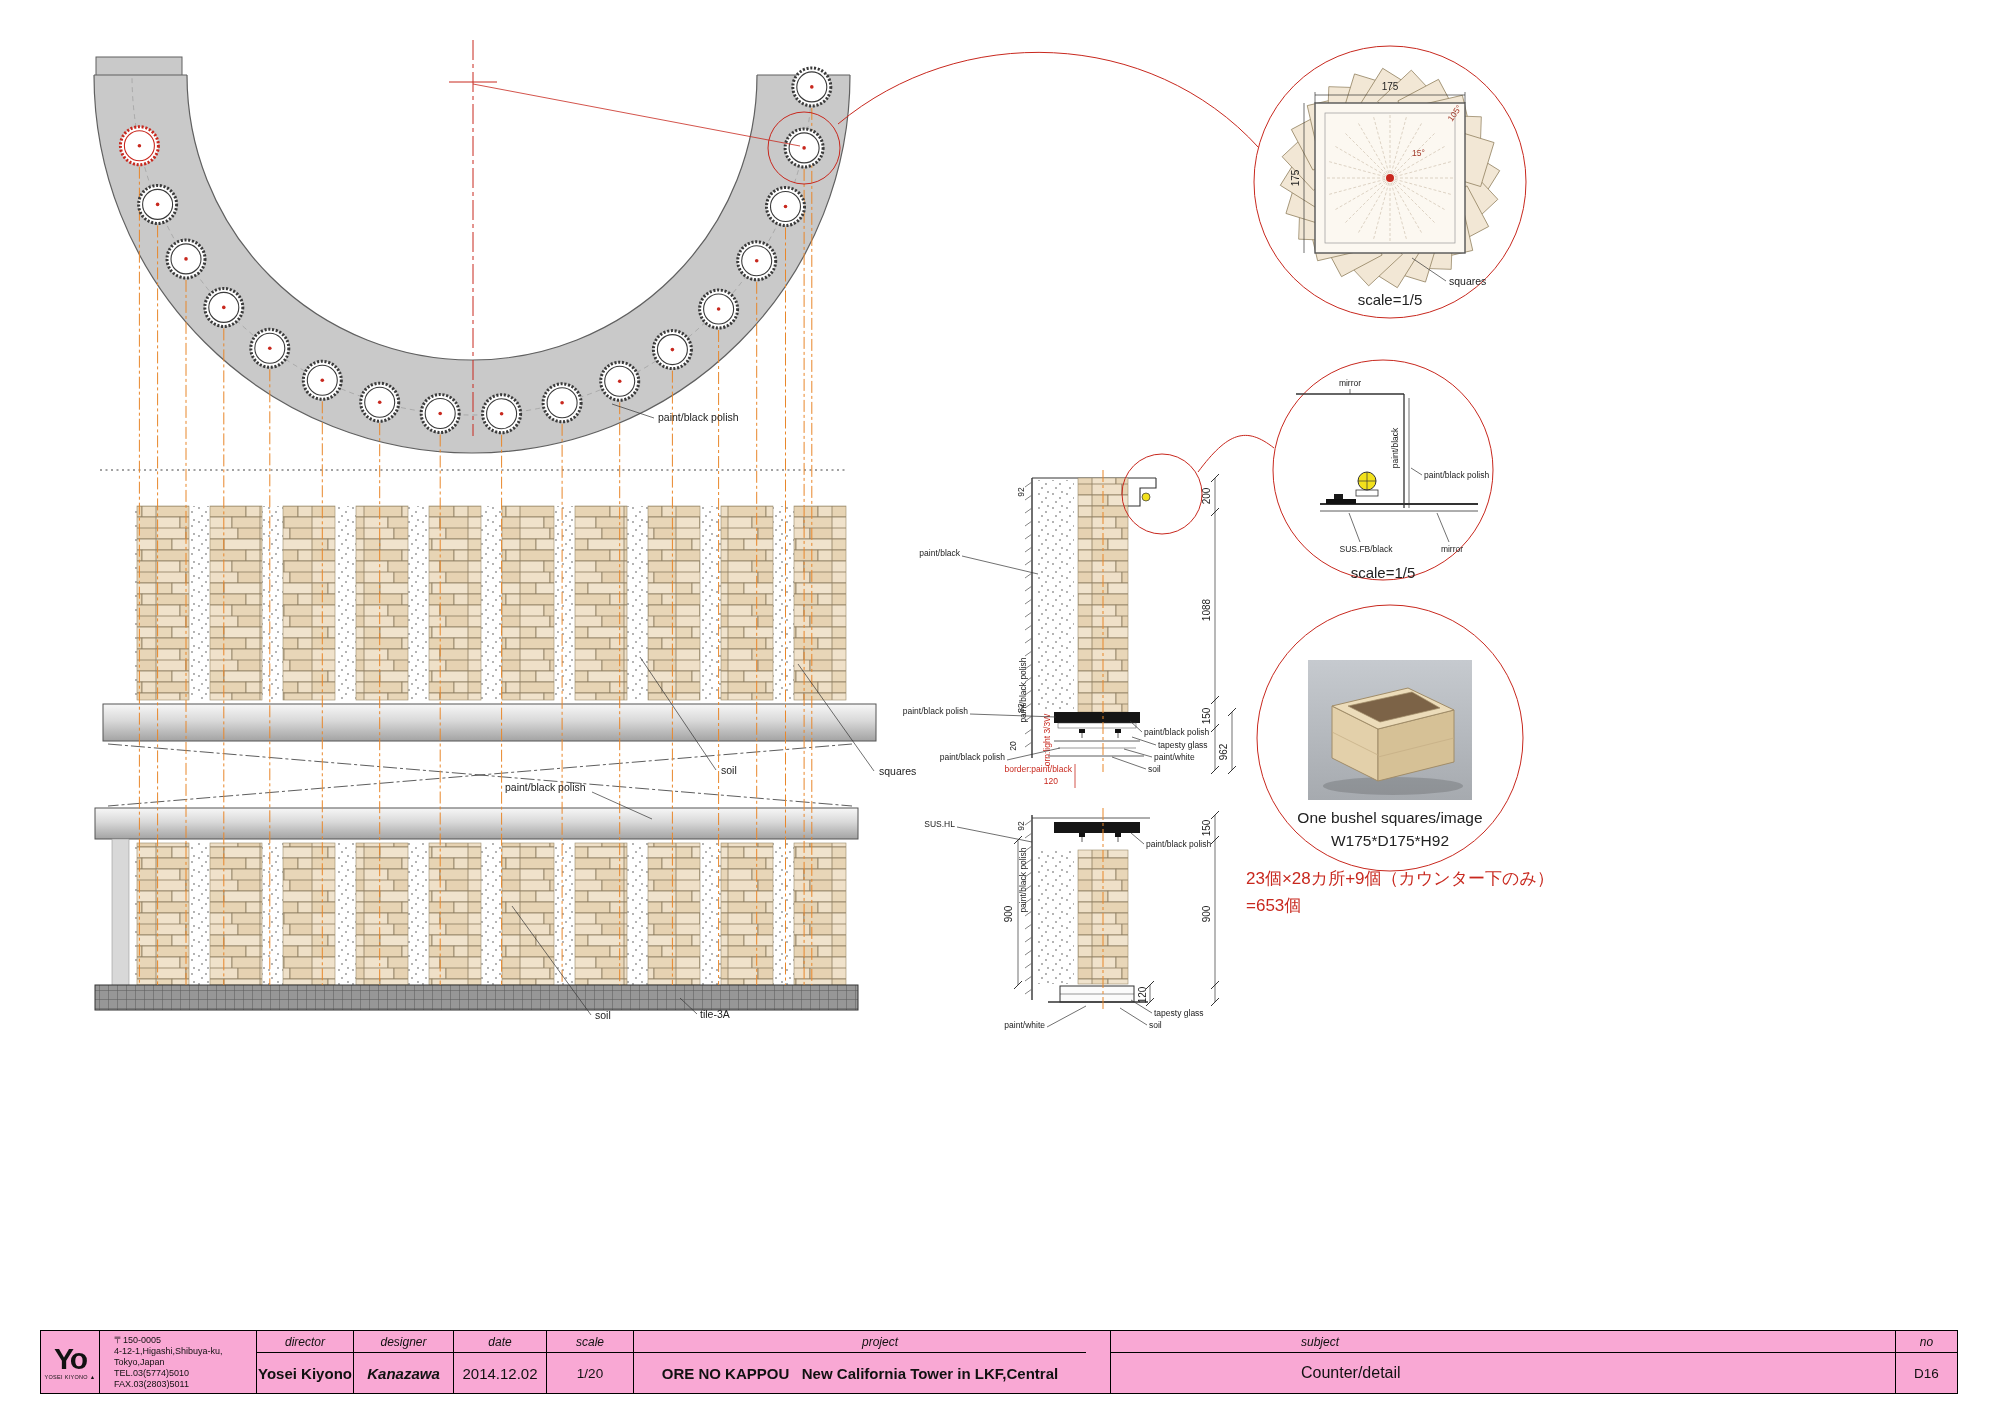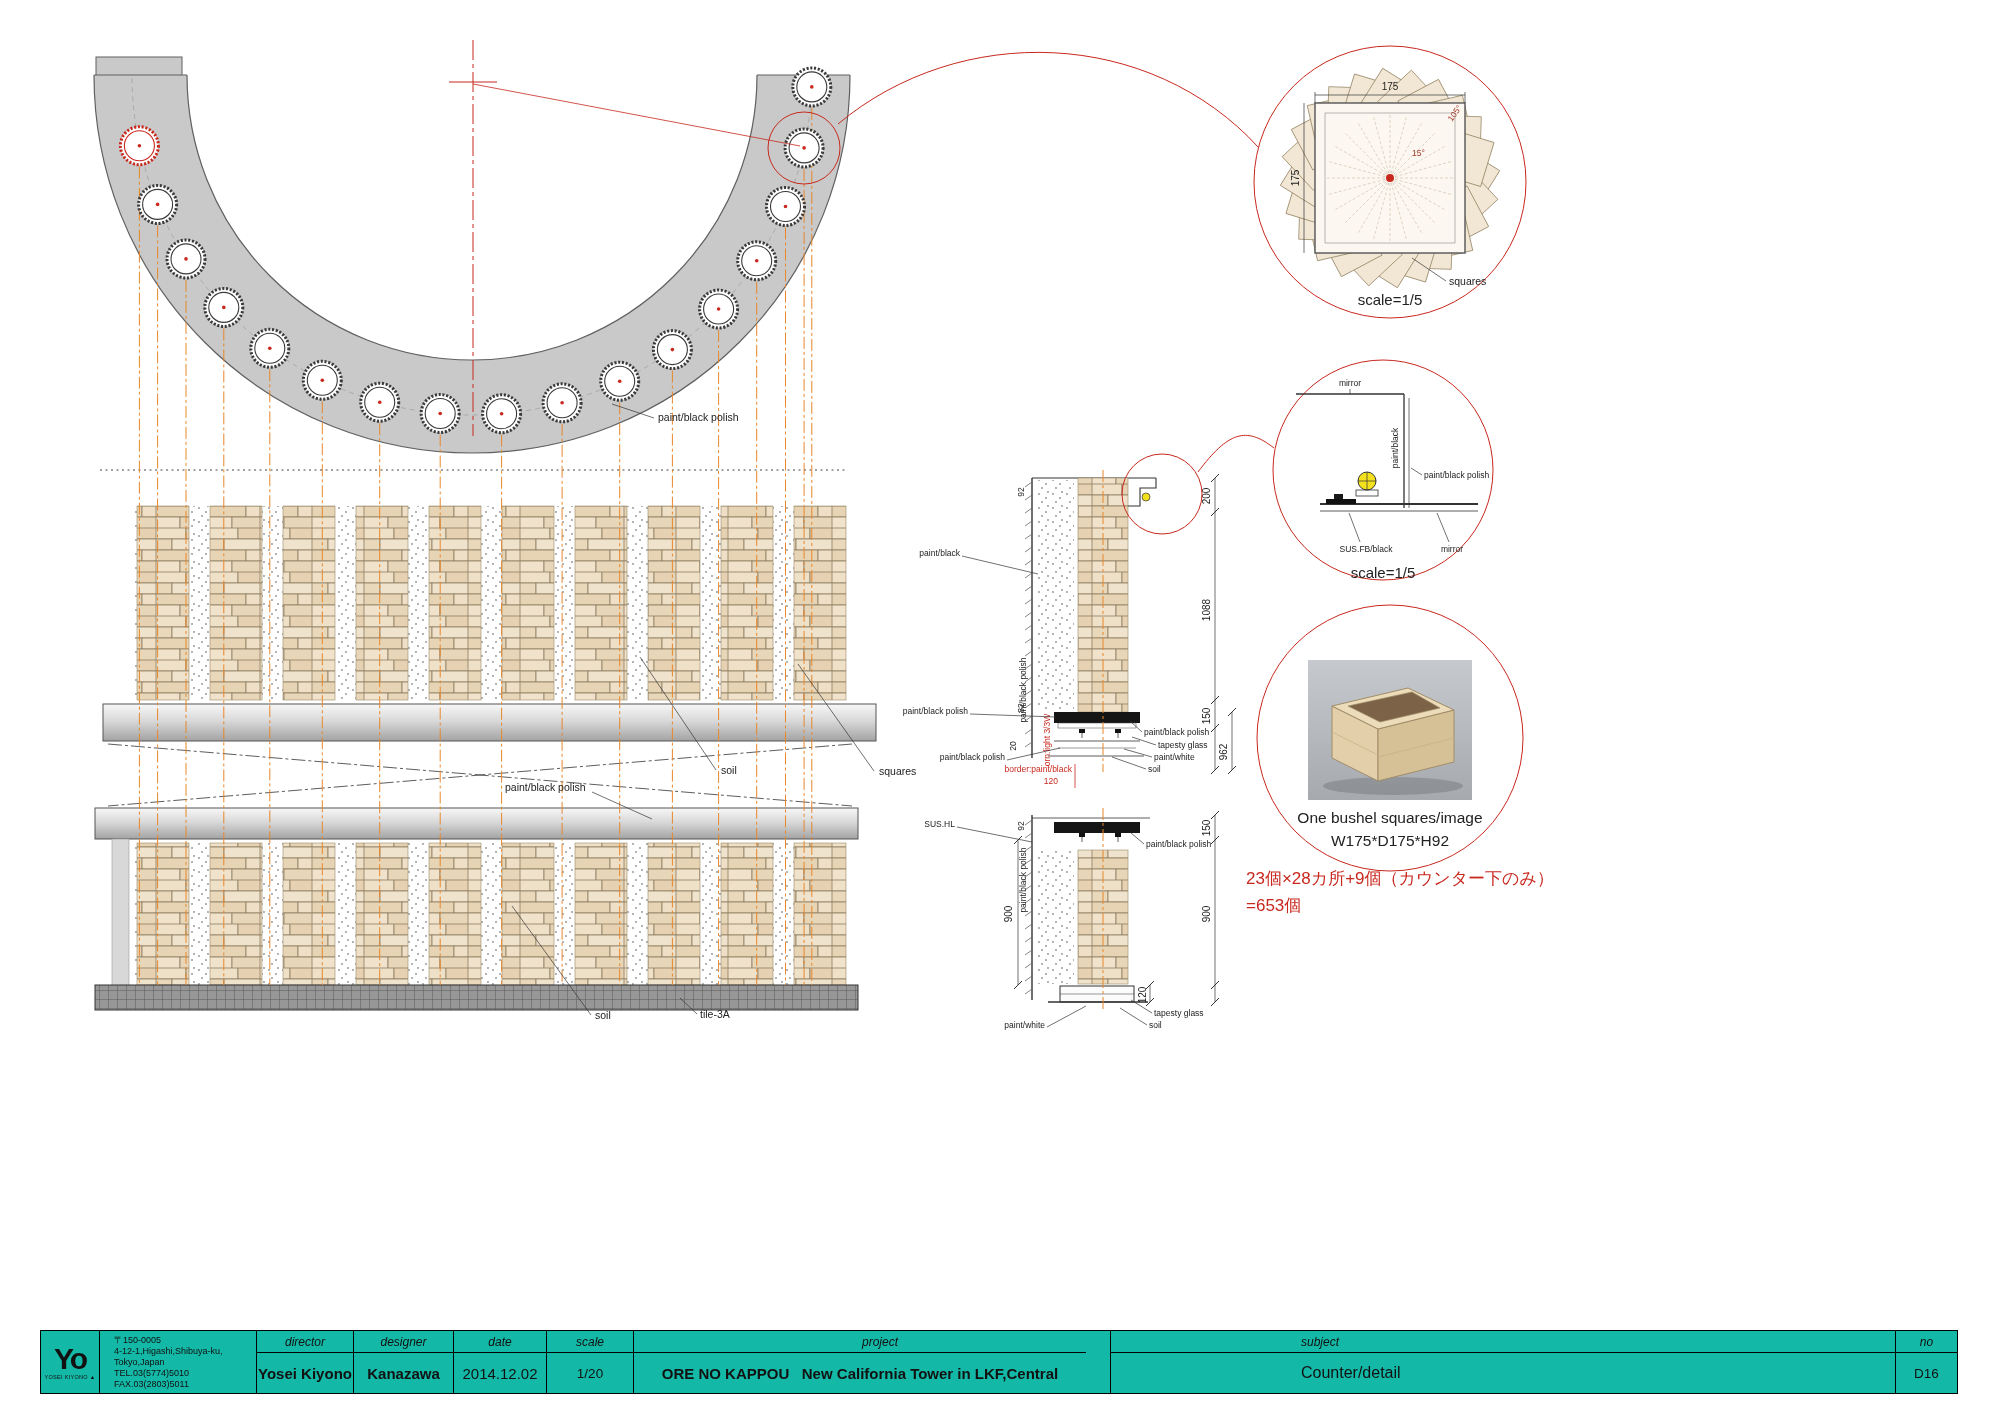--- a/index.html
+++ b/index.html
@@ -20,21 +20,21 @@
 .tick{stroke:#666;stroke-width:0.8;}
 .centerline{stroke:#e8872b;stroke-width:1;stroke-dasharray:12 3 3 3;}
 .redline{stroke:#c8281e;stroke-width:1;fill:none;}
 .redline-thin{stroke:#c8281e;stroke-width:0.8;fill:none;}
 .fin{fill:#f2e7d5;stroke:#9a8a6a;stroke-width:0.8;}
 .radial{stroke:#c8b9a5;stroke-width:0.6;stroke-dasharray:3 2;}
 .sline{stroke:#333;fill:none;}
 
 .titleblock{position:absolute;left:40px;top:1330px;width:1918px;height:64px;display:grid;
  grid-template-columns:58px 157px 97px 100px 93px 87px 453px 1fr 62px;grid-template-rows:22px 1fr;
- border:1.5px solid #000;box-sizing:border-box;background:#14b8a6;color:#111;}
+ border:1.5px solid #000;box-sizing:border-box;background:#f9a8d4;color:#111;}
 .tb-cell{display:flex;align-items:center;justify-content:center;border-left:1.2px solid #000;overflow:hidden;}
 .tb-h{border-bottom:1.2px solid #000;font-size:12px;font-style:italic;}
 .tb-v{font-size:15px;}
 .tb-sm{font-size:13.5px;}
 .noleft{border-left:none;}
 .bold{font-weight:bold;}
 .tb-logo{flex-direction:column;justify-content:center;}
 .logo-main{font-size:30px;font-weight:bold;letter-spacing:-2px;line-height:30px;}
 .logo-sub{font-size:5.5px;letter-spacing:0.3px;}
 .tb-address{flex-direction:column;align-items:flex-start;justify-content:center;padding-left:14px;font-size:9px;line-height:11px;}
@@ -463,21 +463,21 @@
   <div class="tb-cell tb-address" style="grid-column:2;grid-row:1/3;">
     <div>〒150-0005</div>
     <div>4-12-1,Higashi,Shibuya-ku,</div>
     <div>Tokyo,Japan</div>
     <div>TEL.03(5774)5010</div>
     <div>FAX.03(2803)5011</div>
   </div>
   <div class="tb-cell tb-h" style="grid-column:3;grid-row:1;">director</div>
   <div class="tb-cell tb-v bold" style="grid-column:3;grid-row:2;">Yosei Kiyono</div>
   <div class="tb-cell tb-h" style="grid-column:4;grid-row:1;">designer</div>
-  <div class="tb-cell tb-v bold" style="grid-column:4;grid-row:2;">Kanazawa</div>
+  <div class="tb-cell tb-v bold" style="grid-column:4;grid-row:2;font-style:italic;">Kanazawa</div>
   <div class="tb-cell tb-h" style="grid-column:5;grid-row:1;">date</div>
   <div class="tb-cell tb-v" style="grid-column:5;grid-row:2;">2014.12.02</div>
   <div class="tb-cell tb-h" style="grid-column:6;grid-row:1;">scale</div>
   <div class="tb-cell tb-v tb-sm" style="grid-column:6;grid-row:2;">1/20</div>
   <div class="tb-cell tb-h" style="grid-column:7;grid-row:1;padding-left:40px;">project</div>
   <div class="tb-cell tb-v bold tb-project" style="grid-column:7;grid-row:2;">ORE NO KAPPOU   New California Tower in LKF,Central</div>
   <div class="tb-cell tb-h tb-subject" style="grid-column:8;grid-row:1;">subject</div>
   <div class="tb-cell tb-v tb-subject" style="grid-column:8;grid-row:2;font-size:16px;">Counter/detail</div>
   <div class="tb-cell tb-h" style="grid-column:9;grid-row:1;">no</div>
   <div class="tb-cell tb-v tb-sm" style="grid-column:9;grid-row:2;">D16</div>

